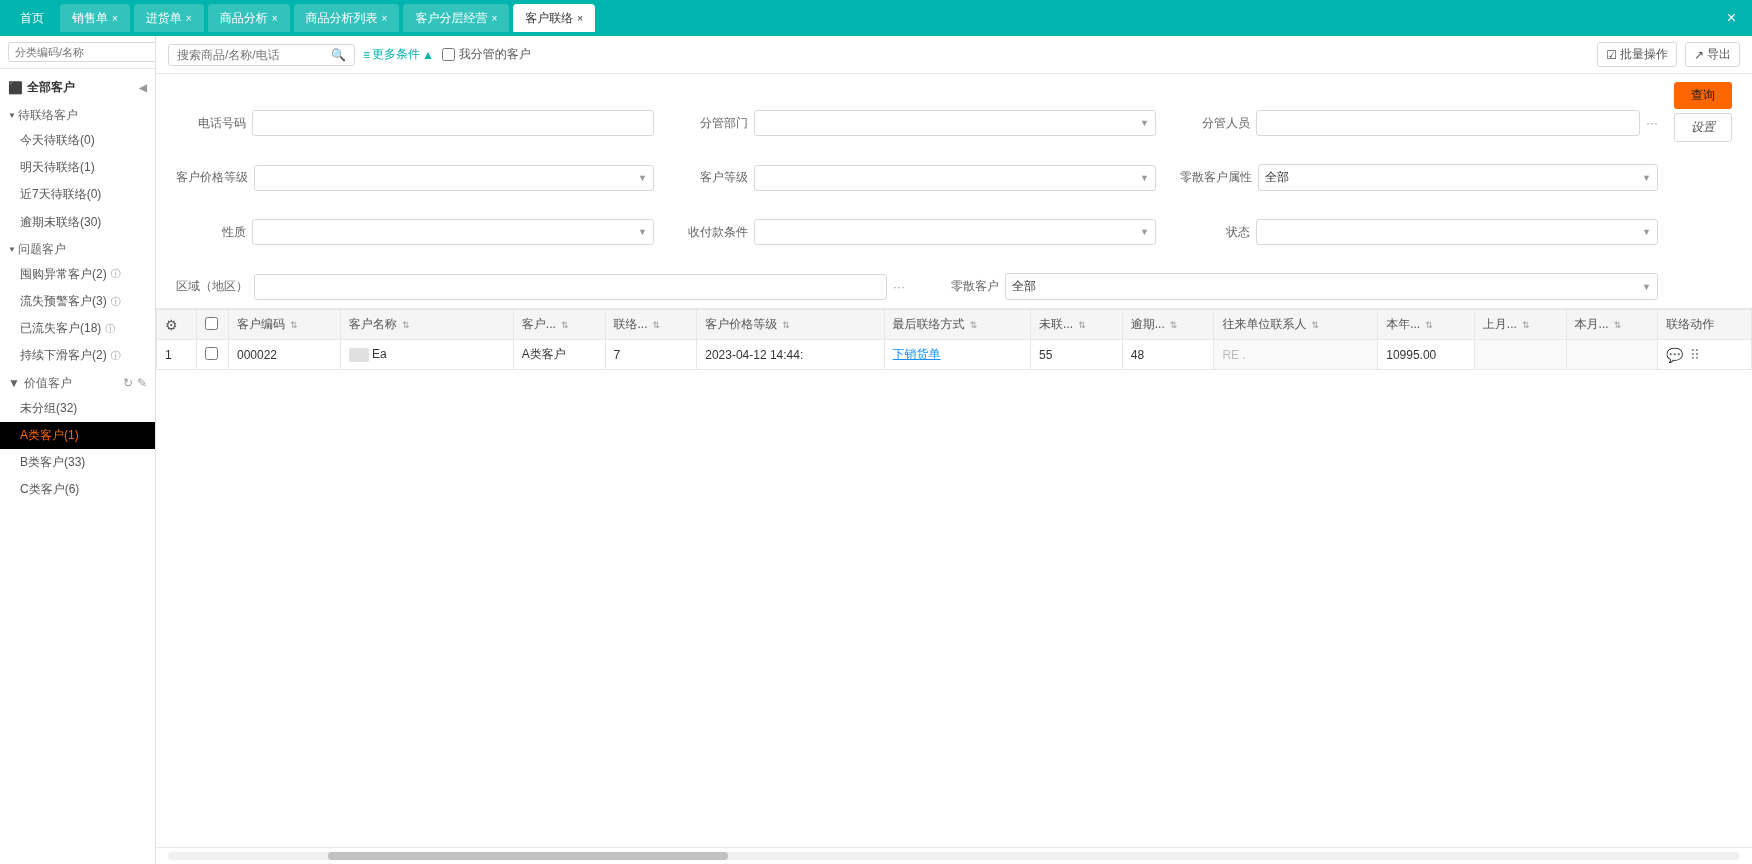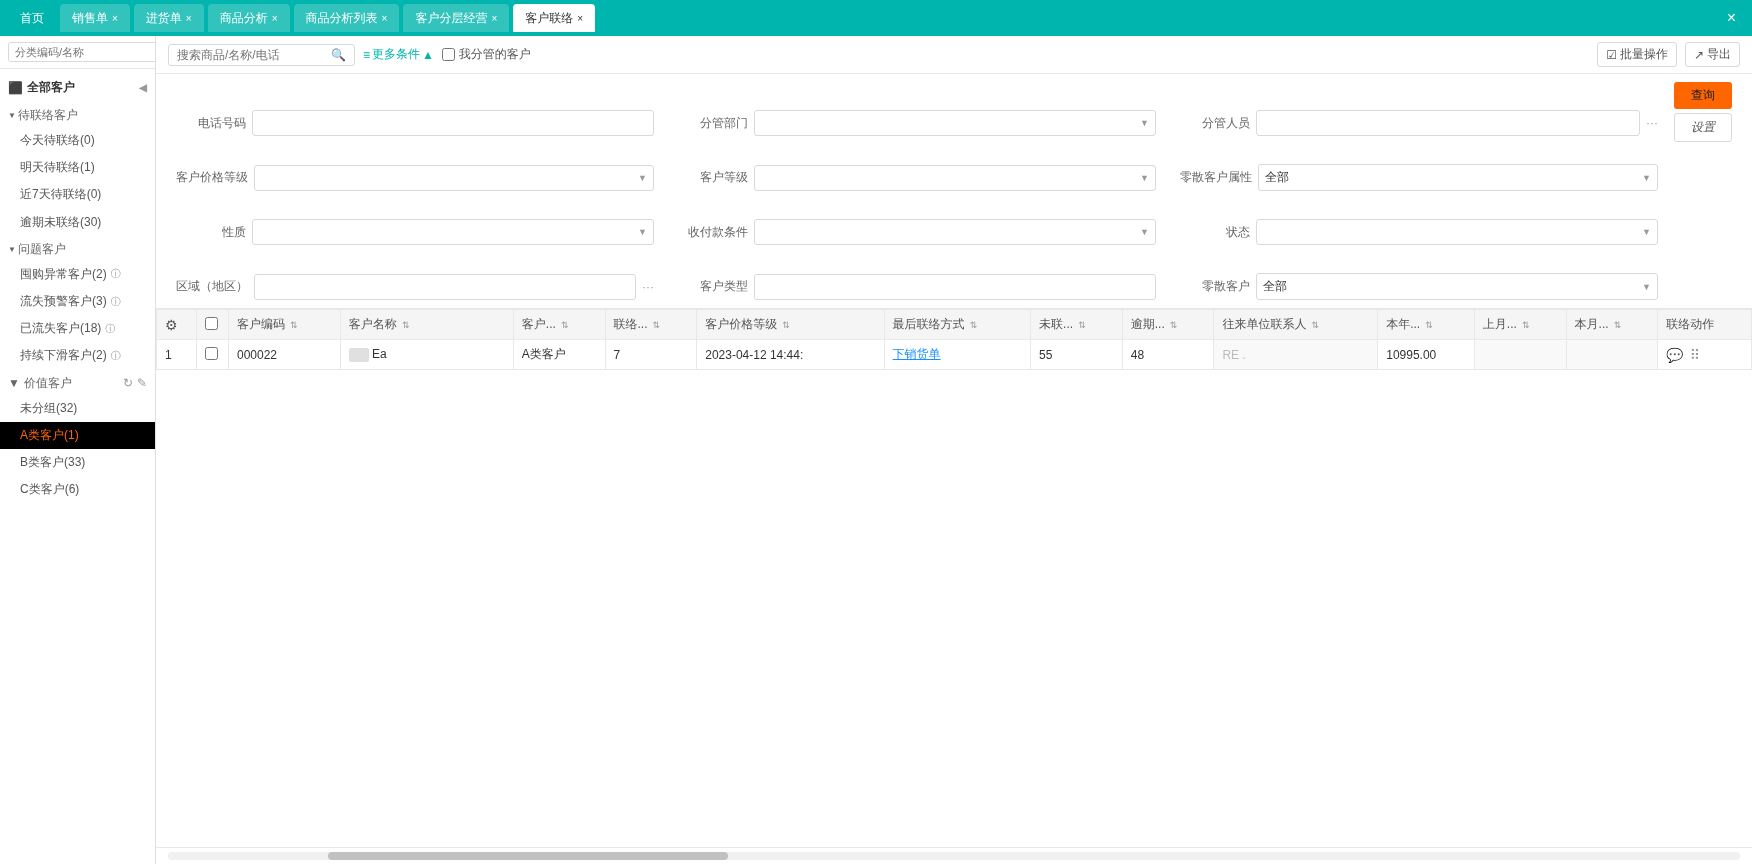--- a/index.html
+++ b/index.html
@@ -372,24 +372,20 @@
             </div>
           </div>
 
           <div class="filter-row" style="margin-bottom:0;">
             <div class="filter-cell">
               <label>区域（地区）</label>
               <div class="filter-input" style="flex:1;"></div>
               <span class="filter-input-dots">···</span>
             </div>
             <div class="filter-cell">
-              <label>客户类型</label>
-              <div class="filter-input" style="flex:1;"></div>
-            </div>
-            <div class="filter-cell">
               <label>零散客户</label>
               <div class="filter-select">
                 <span>全部</span>
                 <span class="arr">▼</span>
               </div>
             </div>
           </div>
         </div>
 
         <div class="filter-actions">

